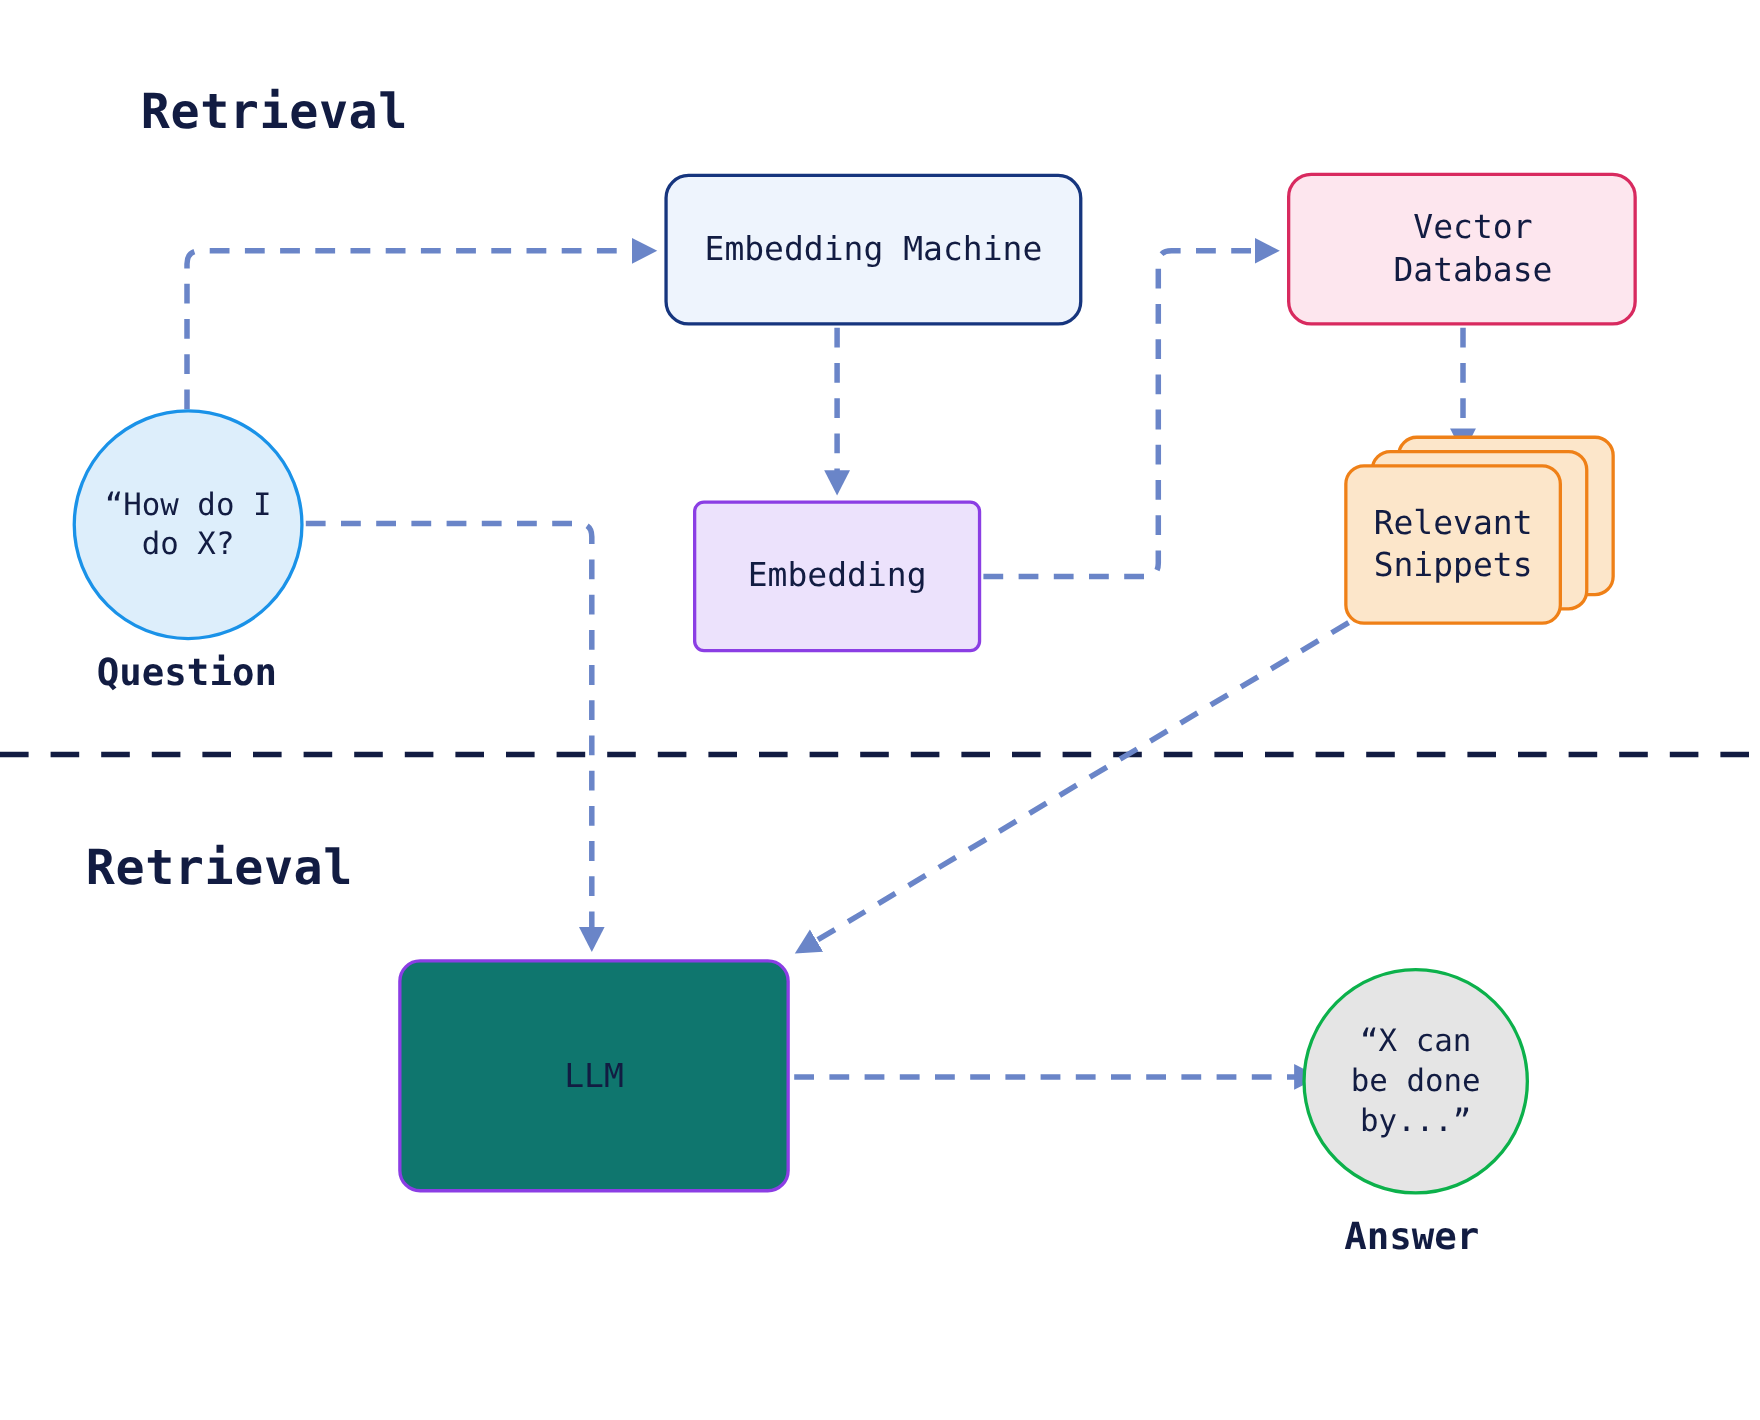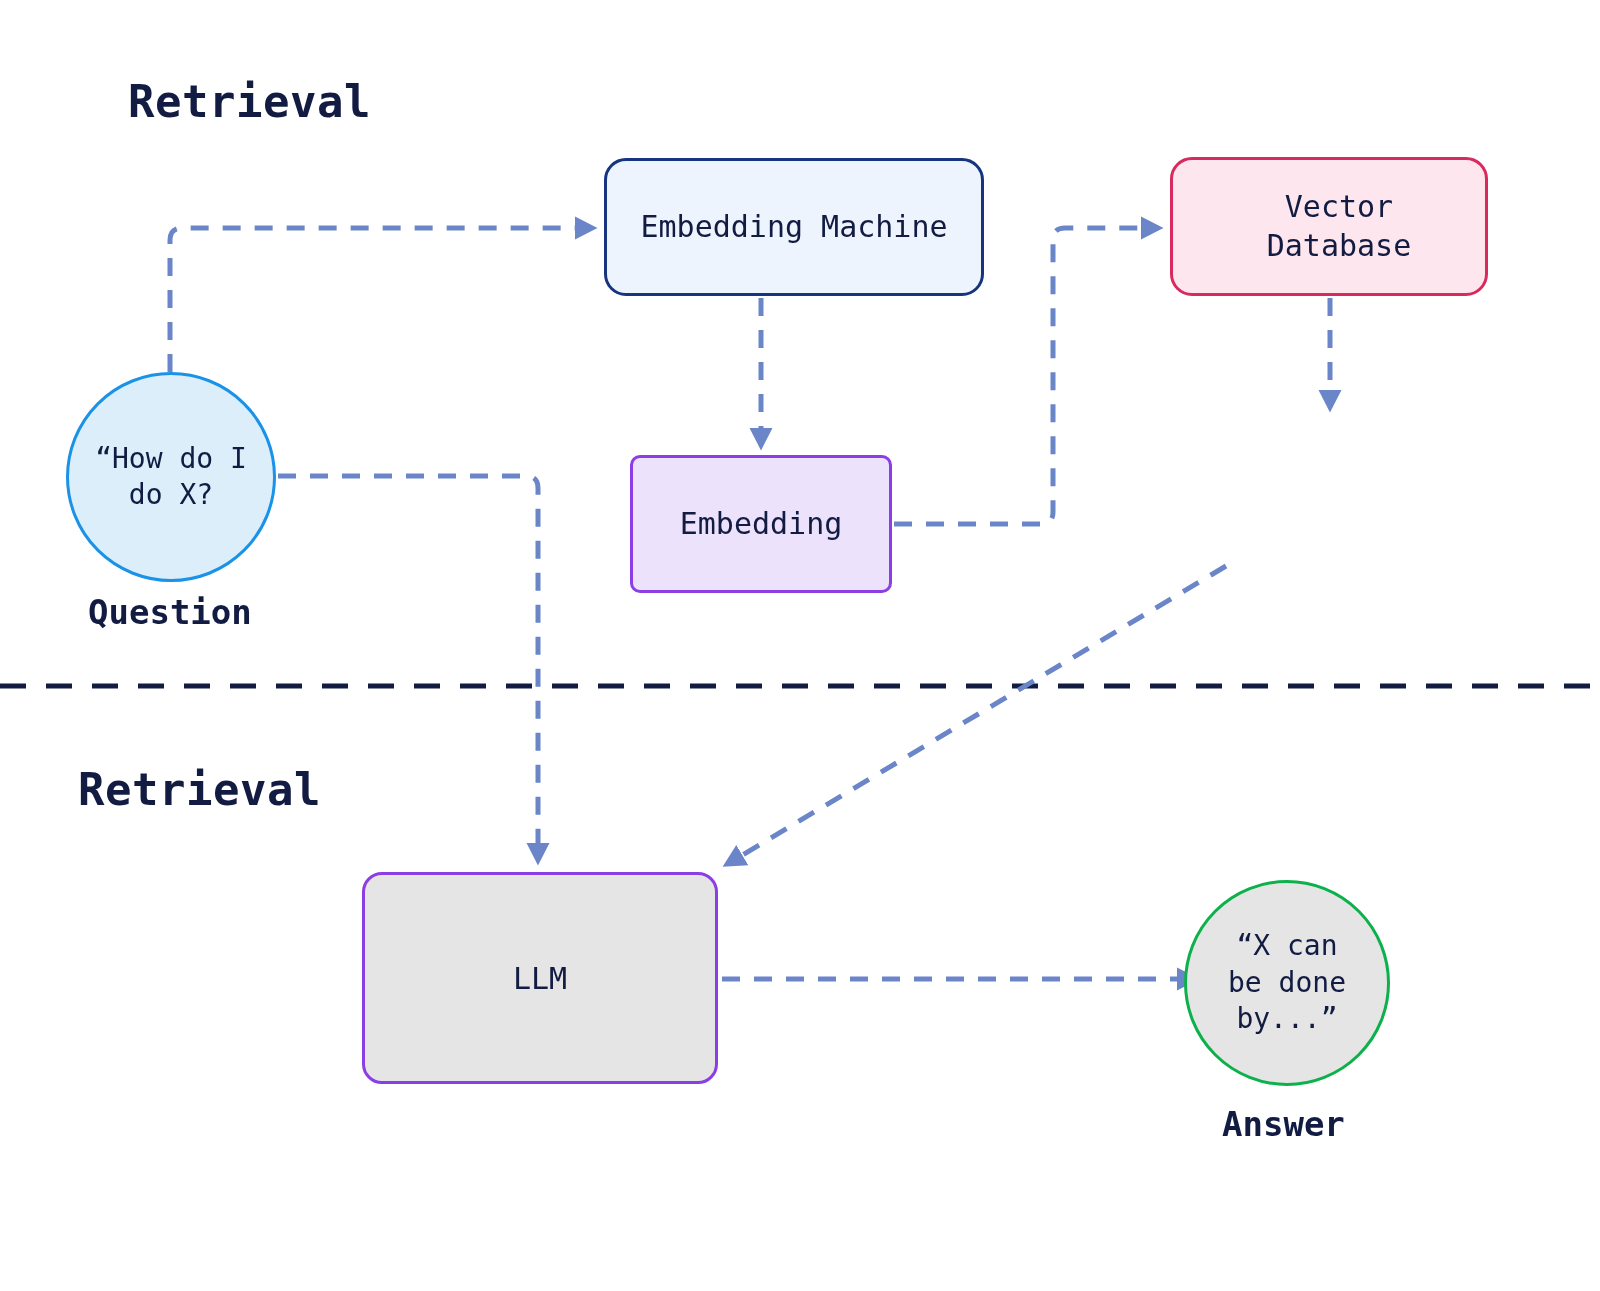--- a/index.html
+++ b/index.html
@@ -95,21 +95,21 @@
   #node-embedding {
     left: 630px; top: 455px; width: 262px; height: 138px;
     background: #ece2fc;
     border-color: #8b3ee4;
     font-size: 30px;
     line-height: 1.25;
     border-radius: 10px;
   }
   #node-llm {
     left: 362px; top: 872px; width: 356px; height: 212px;
-    background: #e5e5e5;
+    background: #0f766e;
     border-color: #8b3ee4;
     font-size: 30px;
     border-radius: 20px;
   }
 
   
   #stack-relevant-snippets {
     position: absolute;
     left: 1222px;
     top: 396px;
@@ -209,20 +209,26 @@
 
   <div class="caption" id="caption-question">Question</div>
 
   <div class="node rect" id="node-embedding-machine">Embedding Machine</div>
 
   <div class="node rect" id="node-vector-database">Vector
 Database</div>
 
   <div class="node rect" id="node-embedding">Embedding</div>
 
+  <div id="stack-relevant-snippets">
+    <div class="stack-card" id="stack-card-back"></div>
+    <div class="stack-card" id="stack-card-mid"></div>
+    <div class="stack-card" id="stack-card-front">Relevant
+Snippets</div>
+  </div>
 
   <div class="node rect" id="node-llm">LLM</div>
 
 
   <div class="circle" id="node-answer">“X can
 be done
 by...”</div>
 
   <div class="caption" id="caption-answer">Answer</div>
 

